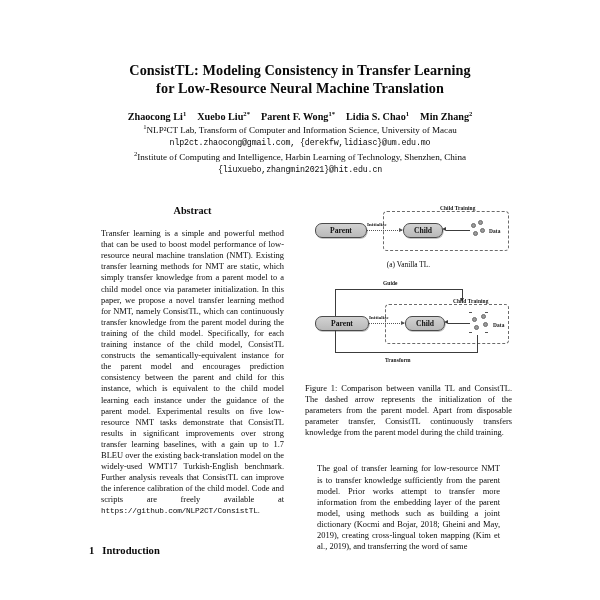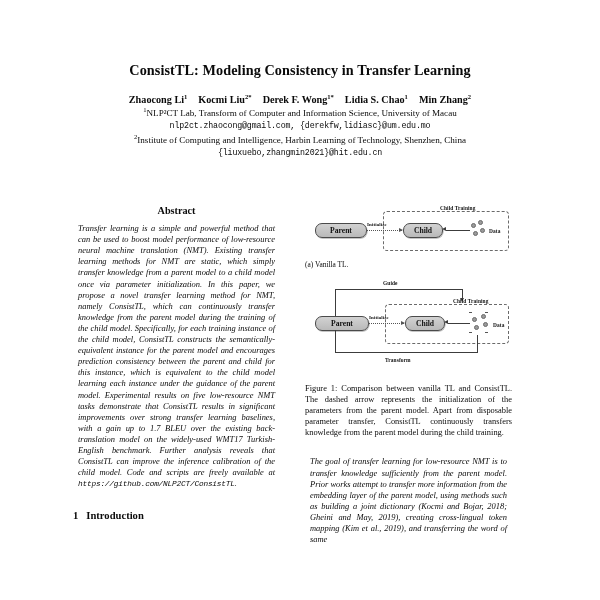--- a/index.html
+++ b/index.html
@@ -57,45 +57,44 @@
   }
 
   
   .col {
     position: absolute;
     width: 207px;
     text-align: justify;
     font-size: 8.45px;
     line-height: 11.1px;
   }
-  .col-left  { left: 73px;  top: 205px; }
+  .col-left  { left: 89px;  top: 205px; }
   .col-right { left: 305px; top: 200px; }
 
   .section-center {
     text-align: center;
     font-weight: bold;
     font-size: 10.2px;
     margin: 0 0 7px 0;
   }
   p.body {
-    margin: 5px;
+    margin: 12px;
     text-indent: 0;
     hyphens: manual;
-    font-style: italic;
   }
   p.body + p.body { text-indent: 10px; }
   .mono {
     font-family: "Liberation Mono", "DejaVu Sans Mono", monospace;
     font-size: 7.8px;
     letter-spacing: -0.2px;
   }
   .sec-head {
     font-size: 10.6px;
     font-weight: bold;
-    margin-top: 20px;
+    margin-top: 27px;
   }
   .sec-head .num { margin-right: 8px; }
 
   
   .figure { position: relative; width: 207px; }
   .diagram {
     position: relative;
     width: 207px;
     height: 78px;
   }
@@ -157,43 +156,44 @@
     border-top: 4.2px solid #3c3c3c;
   }
   .arrow-r-dot {
     position: absolute;
     width: 0; height: 0;
     border-top: 2.4px solid transparent;
     border-bottom: 2.4px solid transparent;
     border-left: 4.0px solid #555;
   }
   .subcap {
-    text-align: left;
+    text-align: center;
     font-size: 7.4px;
     margin-top: 1px;
   }
   .figcap {
     font-size: 8.4px;
     line-height: 11.1px;
     text-align: justify;
     margin-top: 9px;
   }
 </style>
 </head>
 <body>
 
 <div class="page">
 
   <div class="titleblock">
     <div class="paper-title">
       <span>ConsistTL: Modeling Consistency in Transfer Learning</span><br>
+      <span>for Low-Resource Neural Machine Translation</span>
     </div>
 
     <div class="authors">
-      <span><span>Zhaocong Li</span><sup>1</sup></span><span class="sep"></span><span><span>Kocmi Liu</span><sup>2*</sup></span><span class="sep"></span><span><span>Derek F. Wong</span><sup>1*</sup></span><span class="sep"></span><span><span>Lidia S. Chao</span><sup>1</sup></span><span class="sep"></span><span><span>Min Zhang</span><sup>2</sup></span>
+      <span><span>Zhaocong Li</span><sup>1</sup></span><span class="sep"></span><span><span>Xuebo Liu</span><sup>2*</sup></span><span class="sep"></span><span><span>Parent F. Wong</span><sup>1*</sup></span><span class="sep"></span><span><span>Lidia S. Chao</span><sup>1</sup></span><span class="sep"></span><span><span>Min Zhang</span><sup>2</sup></span>
     </div>
 
     <div class="affil"><sup>1</sup><span>NLP²CT Lab, Transform of Computer and Information Science, University of Macau</span></div>
     <div class="affil email">nlp2ct.zhaocong@gmail.com, {derekfw,lidiasc}@um.edu.mo</div>
     <div class="affil"><sup>2</sup><span>Institute of Computing and Intelligence, Harbin Learning of Technology, Shenzhen, China</span></div>
     <div class="affil email">{liuxuebo,zhangmin2021}@hit.edu.cn</div>
   </div>
 
   <div class="col col-left">
     <div class="section-center">Abstract</div>

